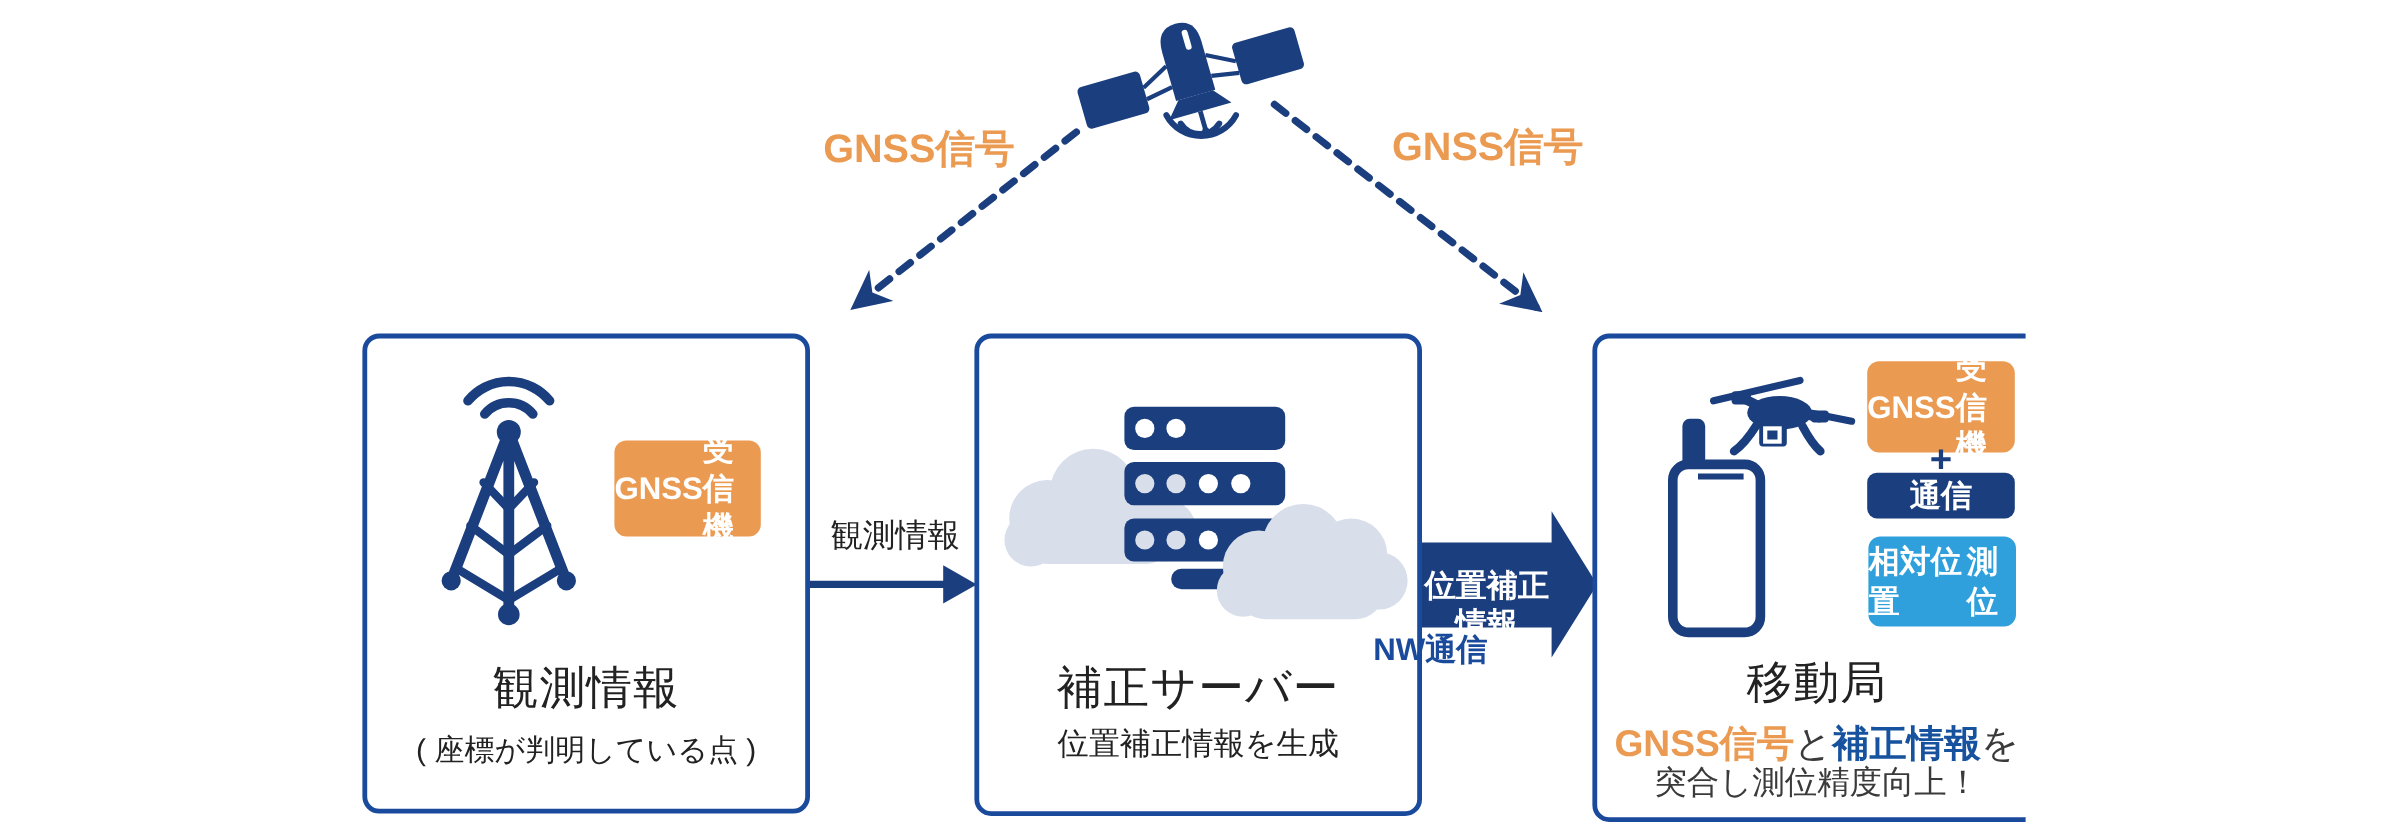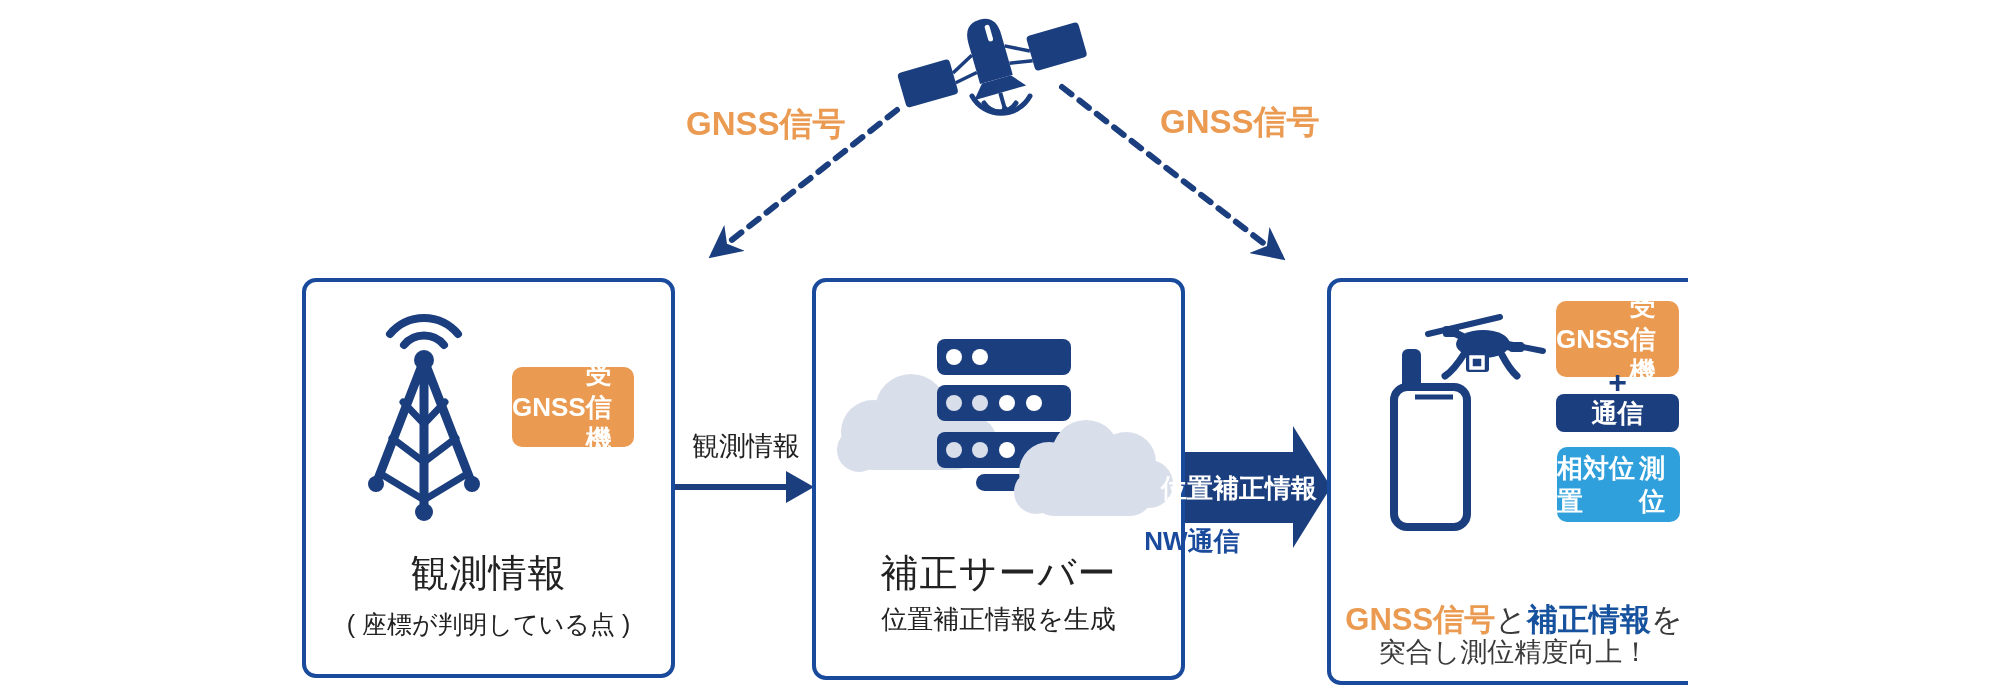--- a/index.html
+++ b/index.html
@@ -45,21 +45,21 @@
   .ref-badge{left:206px;top:85px;width:122px;height:80px;}
   .mob-badge-gnss{left:225px;top:19px;width:123px;height:76px;}
   .mob-plus{position:absolute;left:225px;top:88px;width:123px;height:24px;text-align:center;
             font-size:32px;font-weight:700;color:var(--navy);line-height:24px;}
   .mob-badge-comm{left:225px;top:112px;width:123px;height:38px;border-radius:8px;}
   .mob-badge-rel{left:226px;top:165px;width:123px;height:75px;}
 
   .flow-label{position:absolute;font-size:27px;color:var(--ink);white-space:nowrap;}
   .obs-label{left:678px;top:428px;width:136px;text-align:center;}
 
-  .corr-label{position:absolute;left:1183px;top:455px;width:112px;height:68px;display:flex;flex-direction:row;
+  .corr-label{position:absolute;left:1183px;top:470px;width:112px;height:68px;display:flex;flex-direction:column;
               align-items:center;justify-content:center;color:#fff;font-size:26px;font-weight:700;line-height:1.2;white-space:nowrap;}
   .nw-label{position:absolute;left:1121px;top:524px;width:142px;text-align:center;font-size:26px;font-weight:700;color:var(--royal);white-space:nowrap;}
 
   .mob-desc{position:absolute;left:0;top:317px;width:100%;text-align:center;font-size:31px;font-weight:700;white-space:nowrap;}
   .mob-desc .c-orange{color:var(--orange);}
   .mob-desc .c-navy{color:#17529E;}
   .mob-desc .c-ink{color:#3a3a3a;font-weight:400;}
   .mob-desc2{position:absolute;left:0;top:352px;width:100%;text-align:center;font-size:27px;font-weight:400;color:#3a3a3a;white-space:nowrap;}
 </style>
 </head>
@@ -206,19 +206,20 @@
     </div>
     <div class="mob-plus">+</div>
     <div class="badge navy mob-badge-comm">
       <span>通信</span>
     </div>
     <div class="badge lblue mob-badge-rel">
       <span>相対位置</span>
       <span>測位</span>
     </div>
 
+    <div class="station-title" style="top:262px;">移動局</div>
     <div class="mob-desc">
       <span class="c-orange">GNSS信号</span><span class="c-ink">と</span><span class="c-navy">補正情報</span><span class="c-ink">を</span>
     </div>
     <div class="mob-desc2">突合し測位精度向上！</div>
   </div>
 
 </div>
 
 </body></html>

